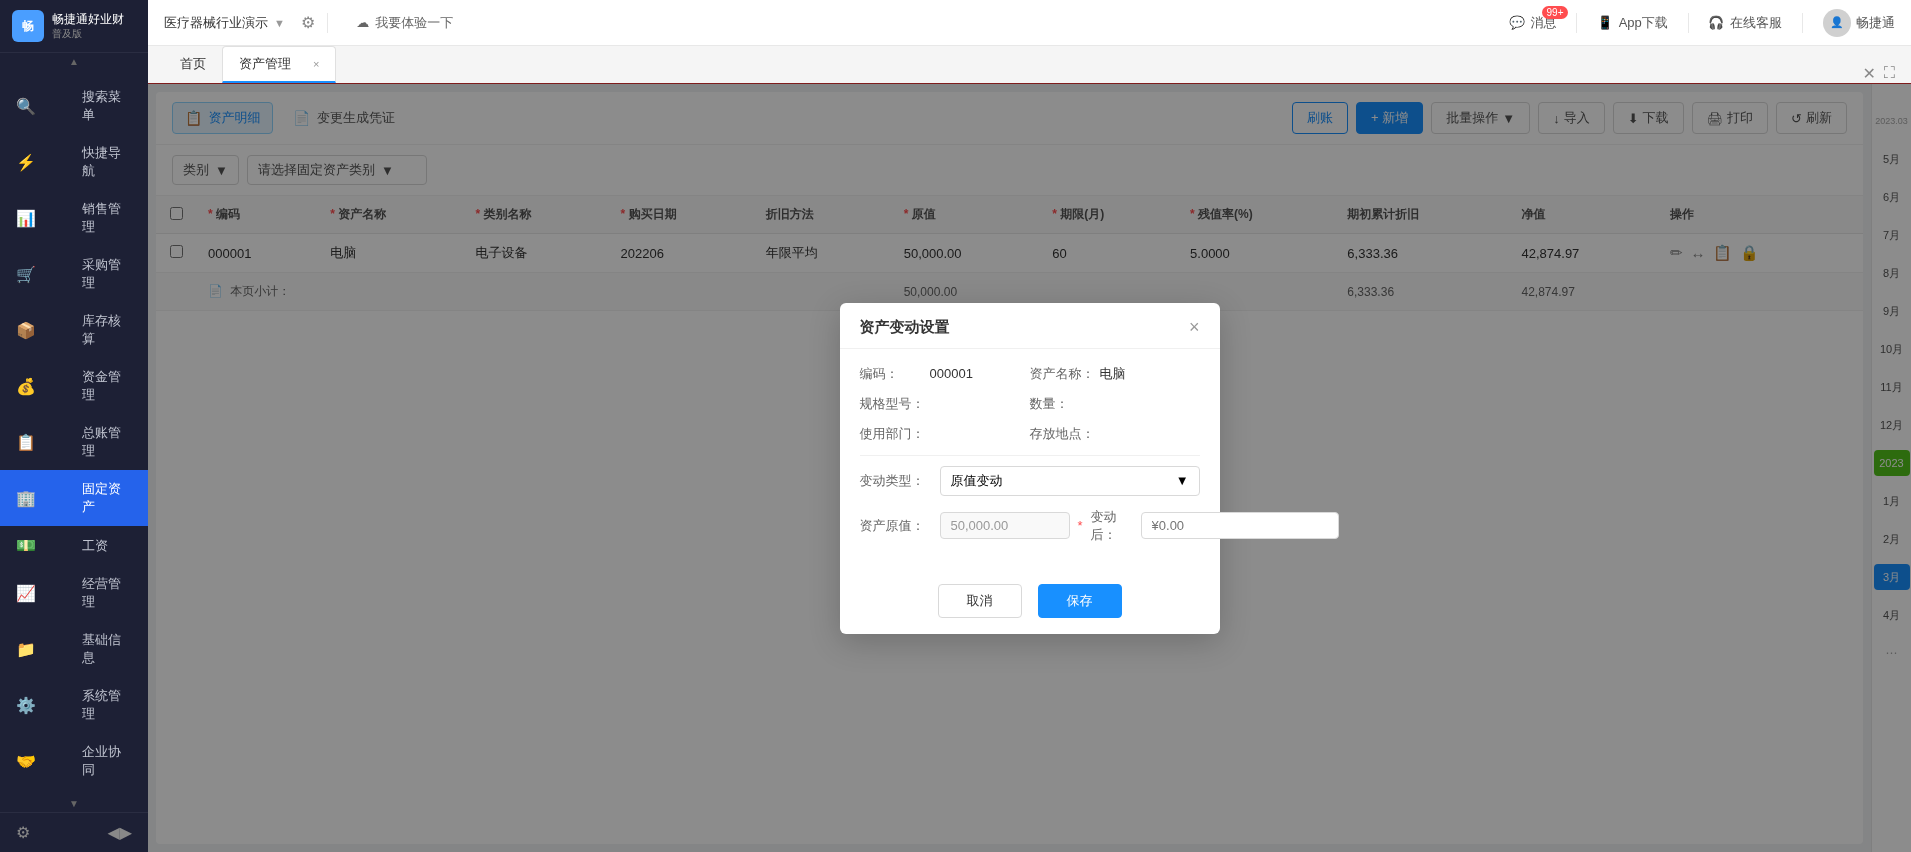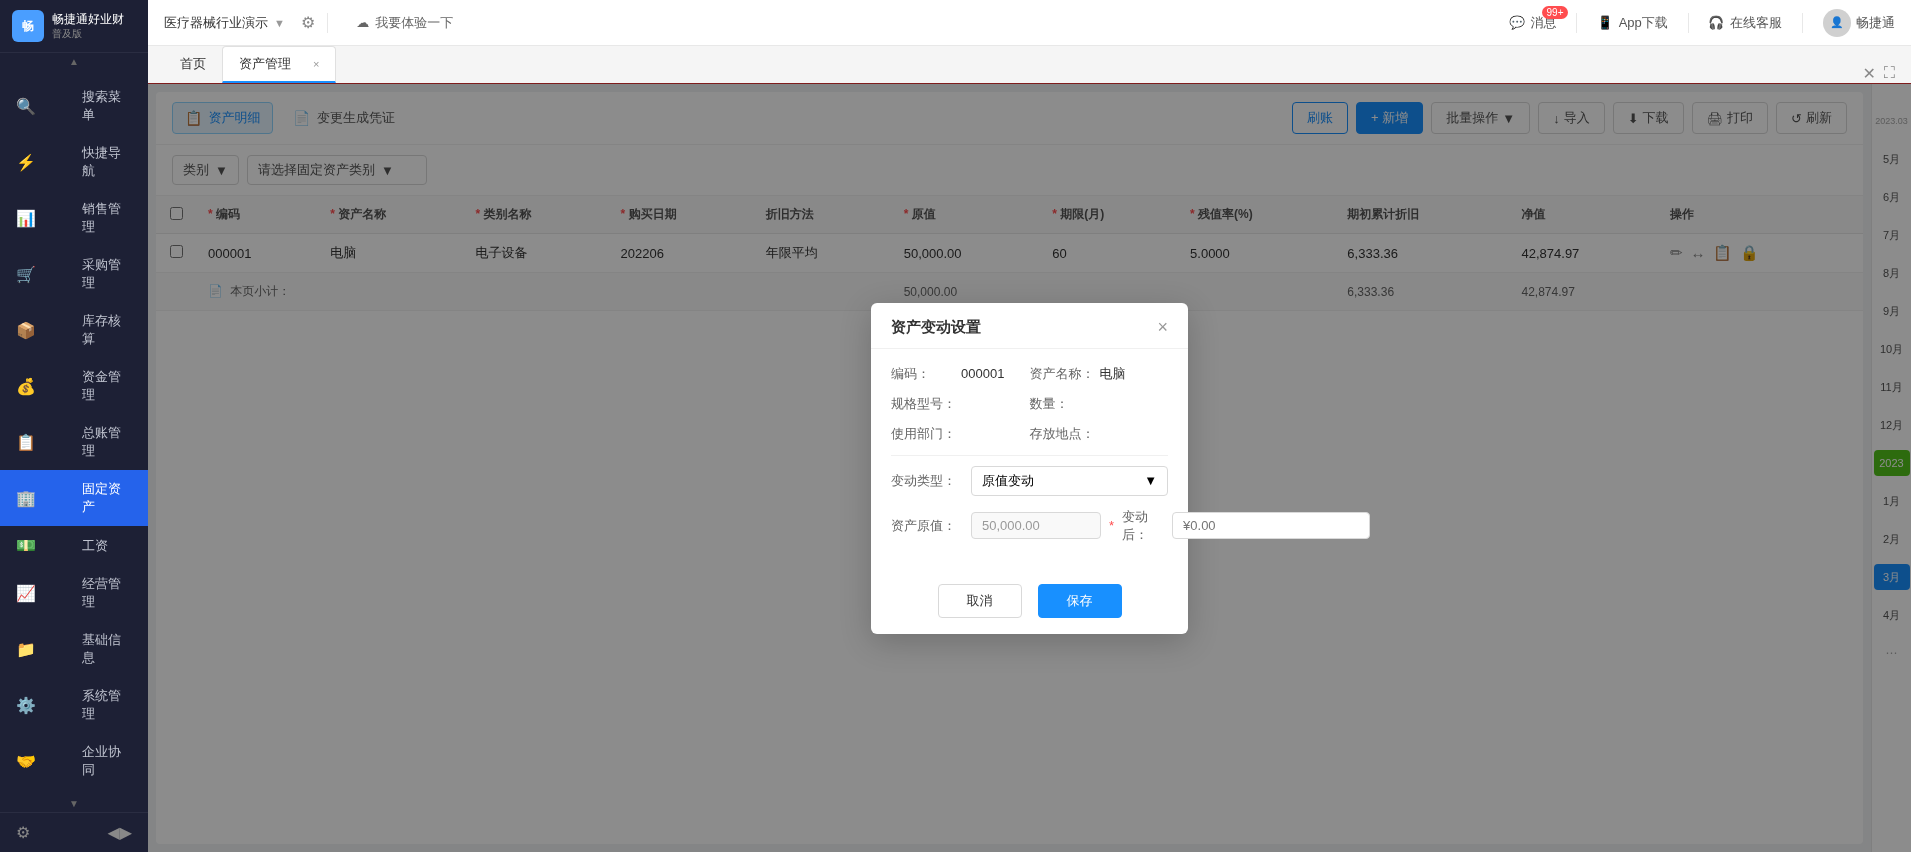--- a/index.html
+++ b/index.html
@@ -296,21 +296,21 @@
       background: rgba(0,0,0,0.45);
       z-index: 100;
       display: flex; align-items: center; justify-content: center;
     }
 
     
     .modal {
       background: #fff;
       border-radius: 6px;
       box-shadow: 0 8px 32px rgba(0,0,0,0.2);
-      width: 317px;
+      width: 380px;
       padding: 0;
       z-index: 101;
     }
     .modal-header {
       display: flex; align-items: center; justify-content: space-between;
       padding: 14px 20px 10px;
       border-bottom: 1px solid #f0f0f0;
     }
     .modal-title { font-size: 15px; font-weight: 600; color: #333; }
     .modal-close { color: #999; cursor: pointer; font-size: 18px; }

